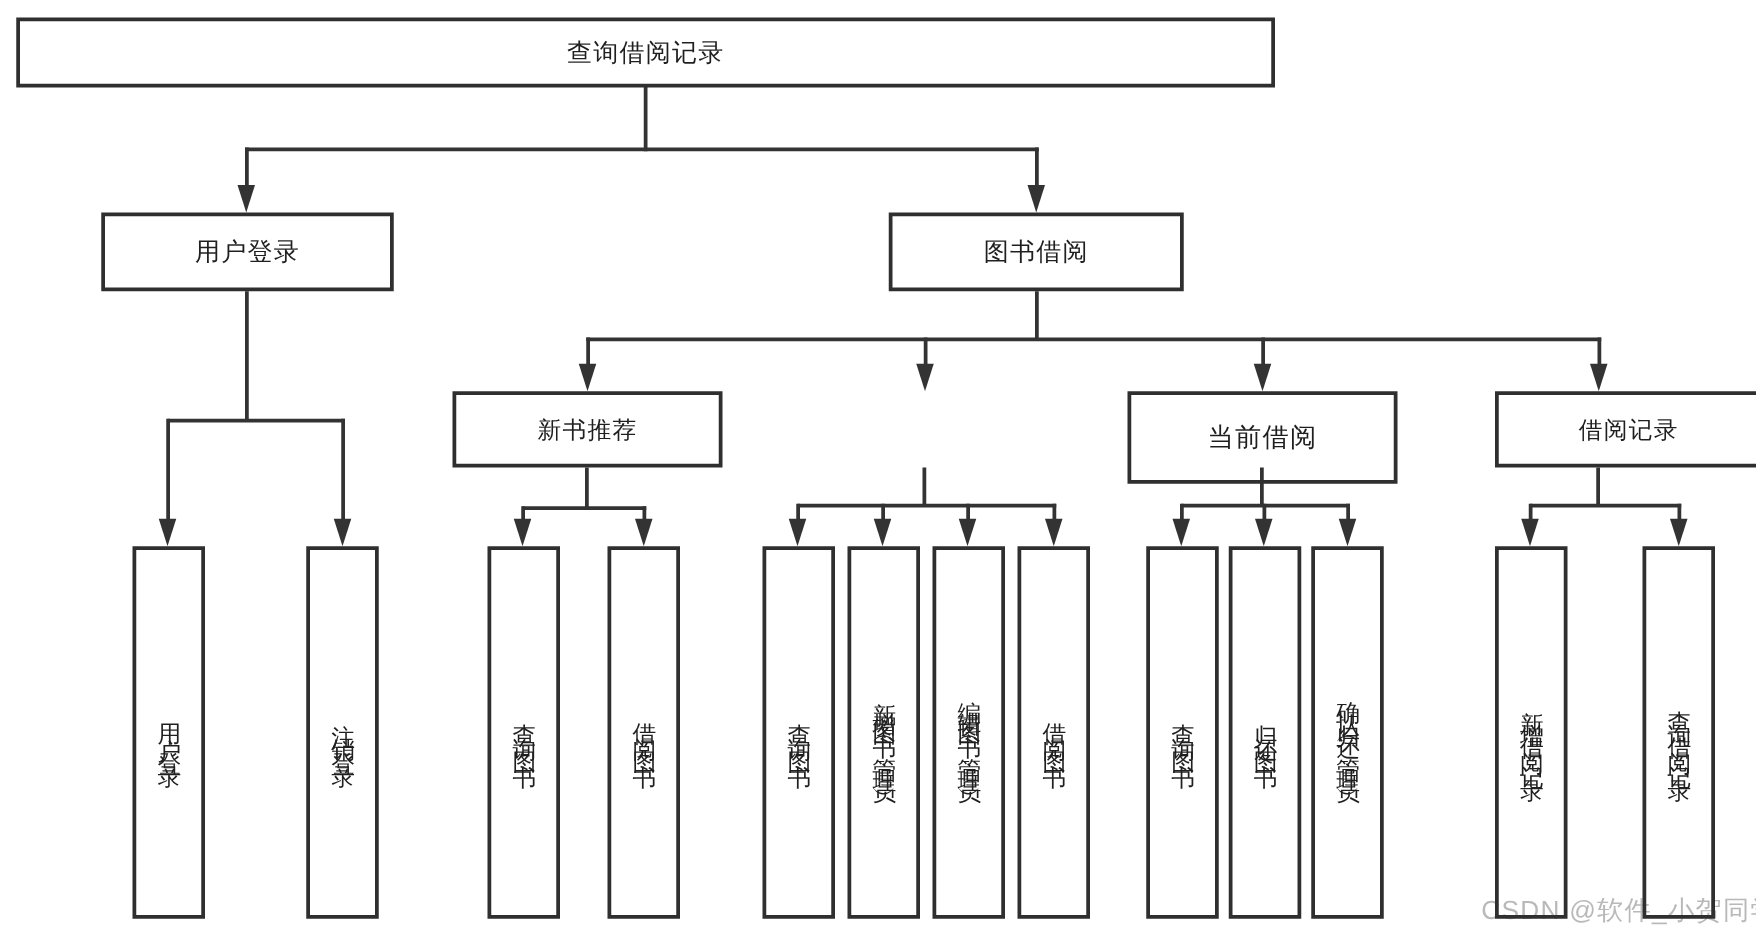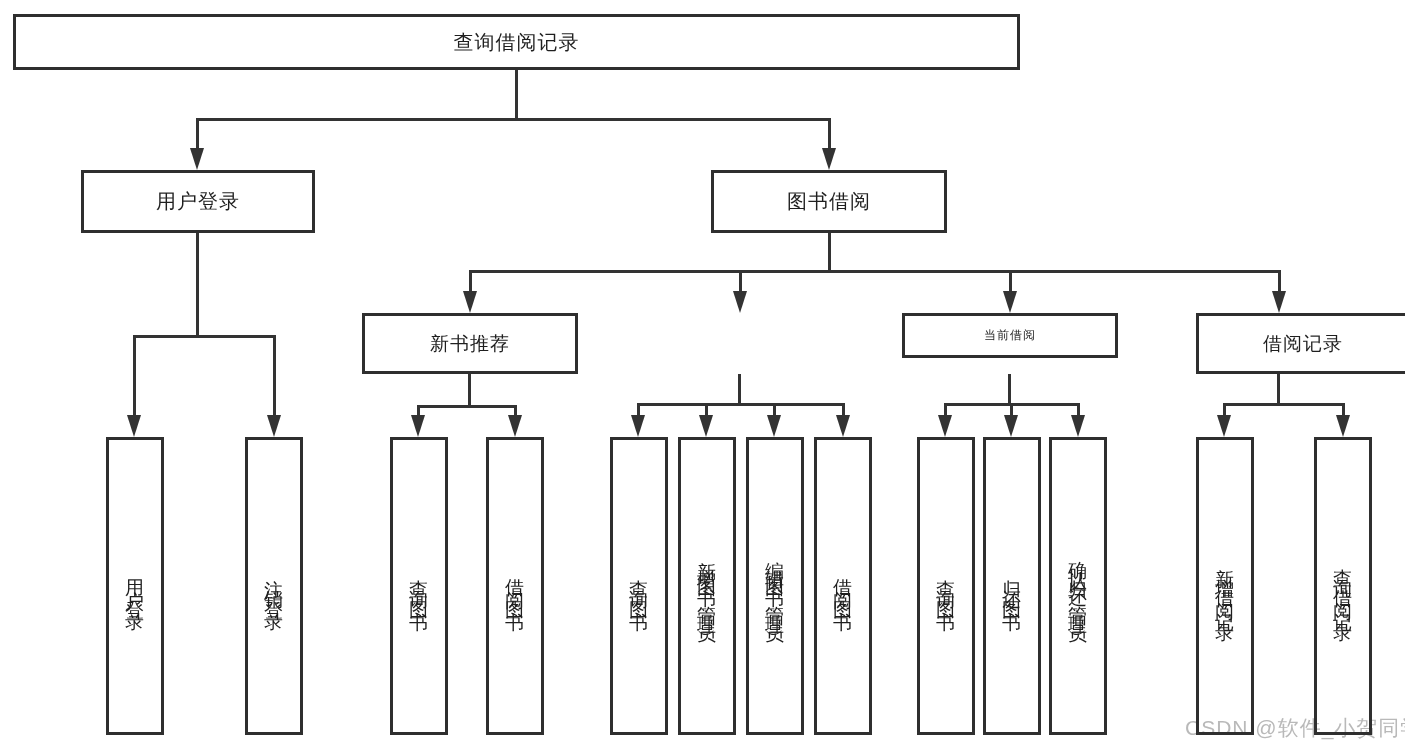--- a/index.html
+++ b/index.html
@@ -95,21 +95,21 @@
   <div class="vline" style="left:1009px; top:270px; height:23px;"></div>
   <div class="vline" style="left:1278px; top:270px; height:23px;"></div>
   <div class="arrow" style="left:463px; top:291px;"></div>
   <div class="arrow" style="left:733px; top:291px;"></div>
   <div class="arrow" style="left:1003px; top:291px;"></div>
   <div class="arrow" style="left:1272px; top:291px;"></div>
 
   <div class="box hbox" style="left:362px; top:313px; width:216px; height:61px; font-size:19px;">
     <span>新书推荐</span>
   </div>
-  <div class="box hbox" style="left:902px; top:313px; width:216px; height:45px; font-size:12px;">
+  <div class="box hbox" style="left:902px; top:313px; width:216px; height:74px; font-size:21px;">
     <span>当前借阅</span>
   </div>
   <div class="box hbox" style="left:1196px; top:313px; width:214px; height:61px; font-size:19px;">
     <span>借阅记录</span>
   </div>
 
   <div class="vline" style="left:468px; top:374px; height:33px;"></div>
   <div class="hline" style="left:418px; top:405px; width:99px;"></div>
   <div class="vline" style="left:417px; top:405px; height:13px;"></div>
   <div class="vline" style="left:514px; top:405px; height:13px;"></div>

